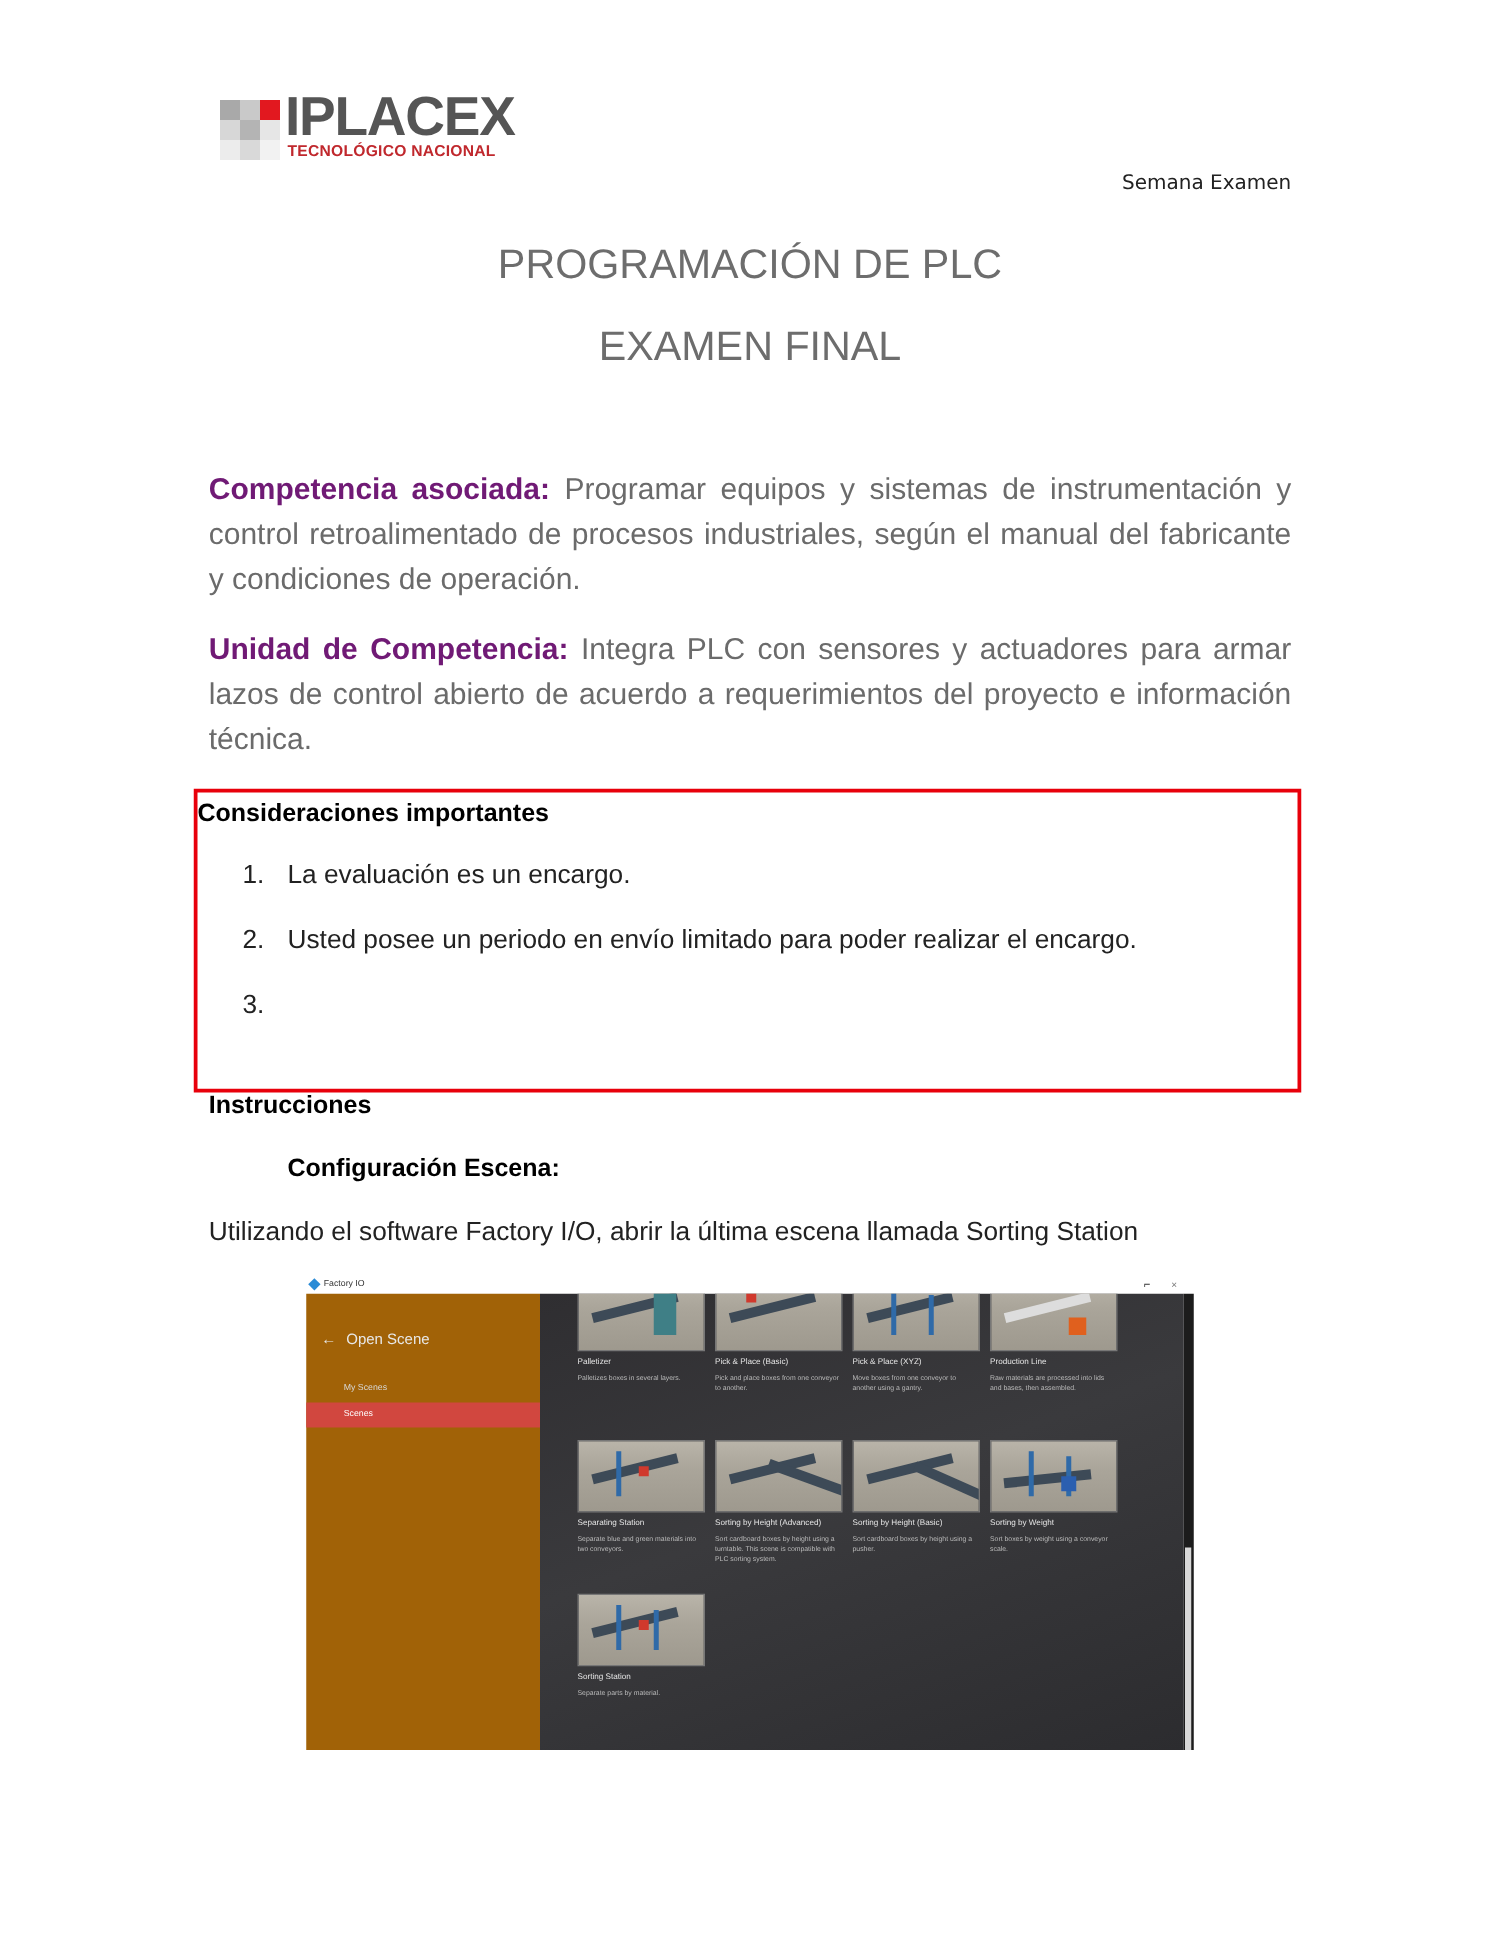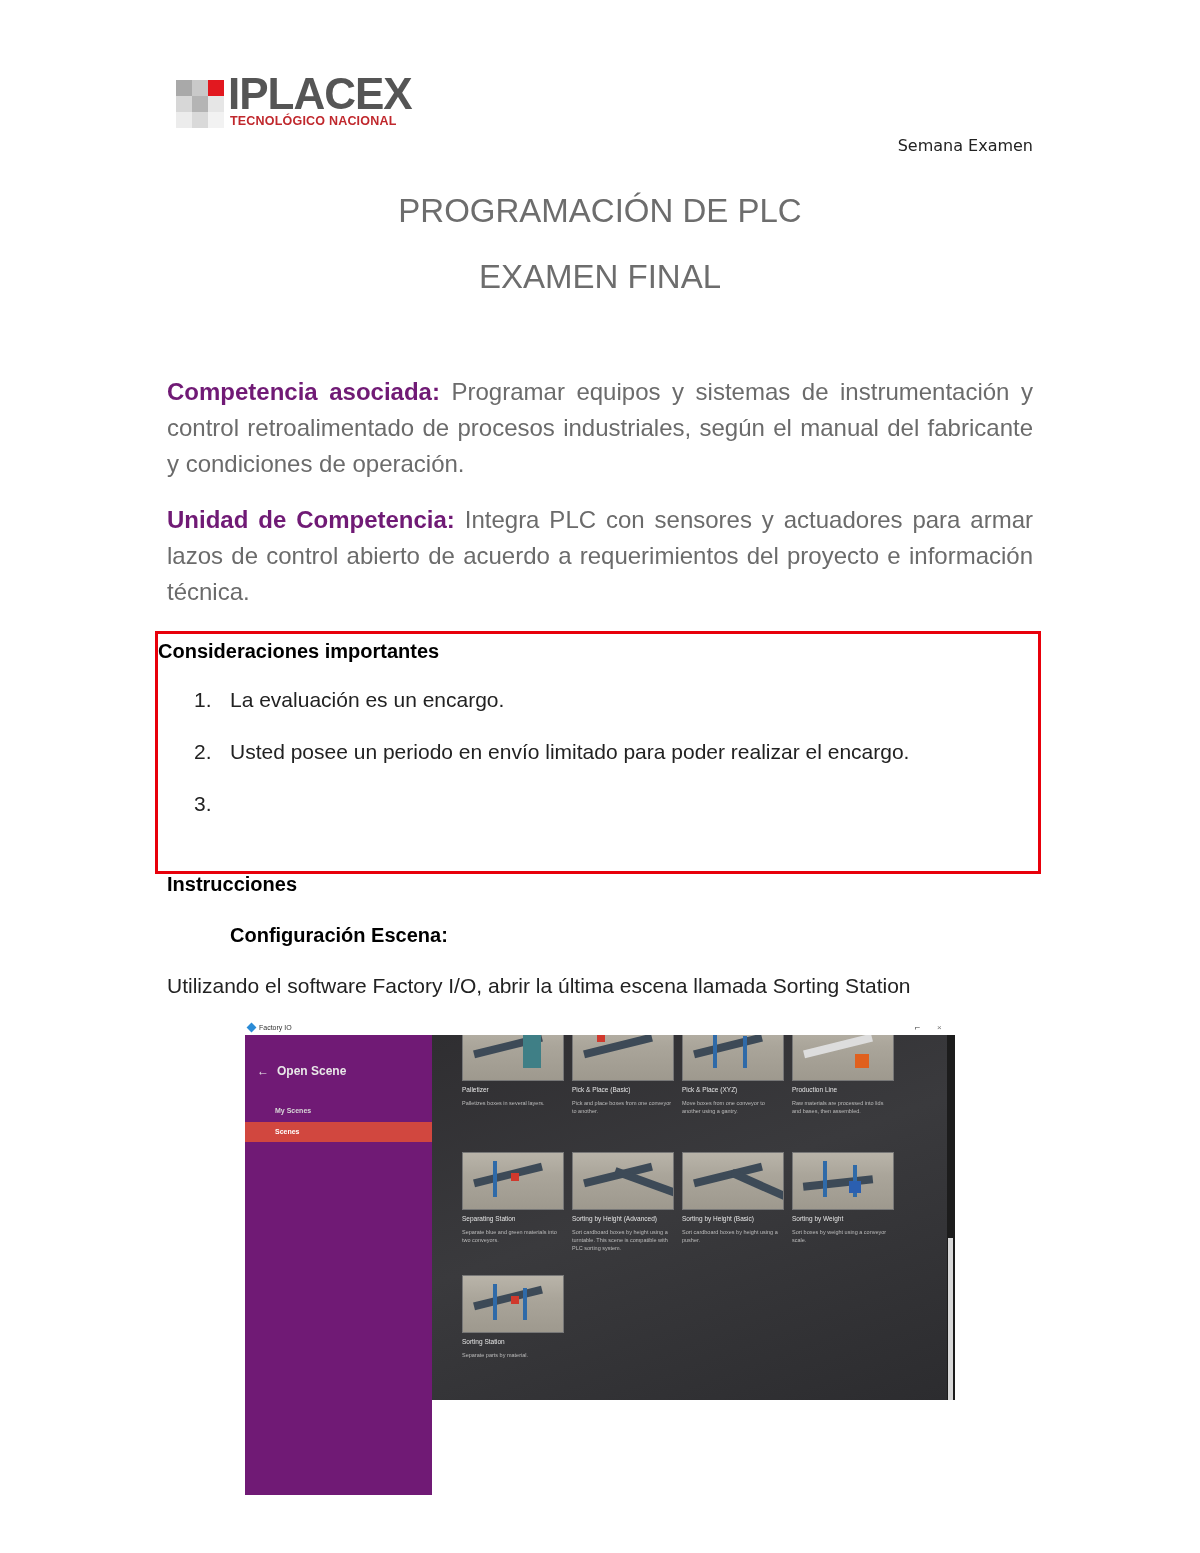--- a/index.html
+++ b/index.html
@@ -33,21 +33,21 @@
     .p-util { position:absolute; left:167px; top:974px; font-size:21px; color:#222; }
 
     
     .app { position:absolute; left:245px; top:1022px; width:710px; height:378px; background:#fff; }
     .app-titlebar { position:absolute; left:0; top:0; width:710px; height:13px; background:#fff; font-size:7px; color:#333; }
     .app-titlebar .ico { position:absolute; left:3px; top:2px; width:7px; height:7px; background:#2a8bd6; transform:rotate(45deg); }
     .app-titlebar .name { position:absolute; left:14px; top:2px; }
     .app-titlebar .min { position:absolute; left:670px; top:0px; font-size:9px; }
     .app-titlebar .close { position:absolute; left:692px; top:1px; font-size:8px; color:#777; }
 
-    .app-sidebar { position:absolute; left:0; top:13px; width:187px; height:460px; background:#701a75;font-weight:bold; }
+    .app-sidebar { position:absolute; left:0; top:13px; width:187px; height:365px; background:#a16207; }
     .app-back { position:absolute; left:12px; top:29px; color:#e8e8e8; font-size:12px; }
     .app-back .arrow { margin-right:8px; }
     .app-nav1 { position:absolute; left:30px; top:72px; font-size:7px; color:#d8d8d8; }
     .app-nav2 { position:absolute; left:0; top:87px; width:187px; height:20px; background:#d1473f; }
     .app-nav2 span { position:absolute; left:30px; top:6px; font-size:7px; color:#fff; }
 
     .app-main { position:absolute; left:187px; top:13px; width:515px; height:365px; background:linear-gradient(160deg,#2f2e31 0%,#3a3a3d 45%,#2c2c2f 100%); overflow:hidden; }
     .app-scroll-track { position:absolute; left:702px; top:13px; width:8px; height:365px; background:#1c1c1c; }
     .app-scroll-thumb { position:absolute; left:703px; top:216px; width:5px; height:162px; background:#d8d8d8; }
 

